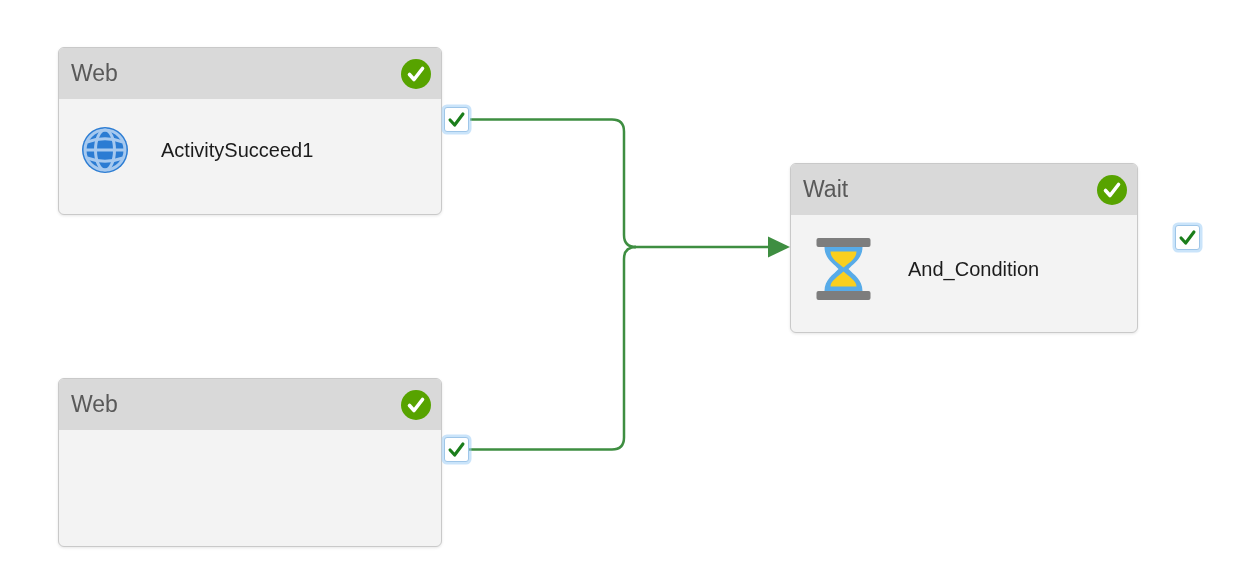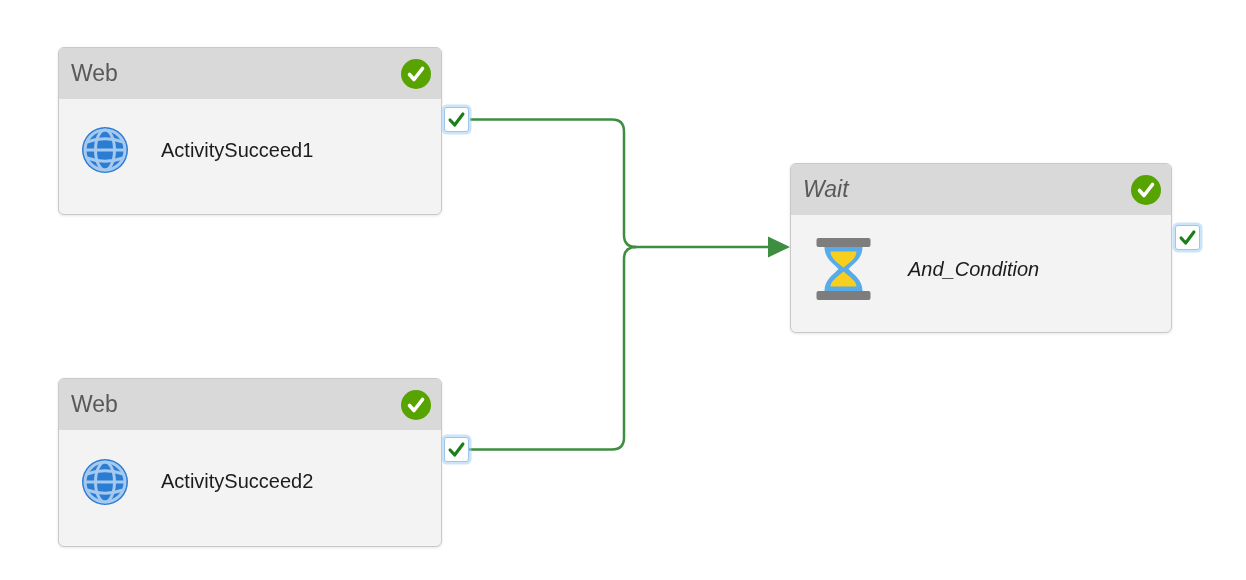--- a/index.html
+++ b/index.html
@@ -57,21 +57,21 @@
     font-size: 20px;
     color: #1c1c1c;
     margin-left: 32px;
     white-space: nowrap;
   }
   .node-wait .node-body { padding-left: 24px; padding-bottom: 9px; }
   .node-wait .node-name { margin-left: 36px; }
 
   #node-web1  { left: 58px;  top: 47px;  width: 384px; height: 168px; }
   #node-web2  { left: 58px;  top: 378px; width: 384px; height: 169px; }
-  #node-wait  { left: 790px; top: 163px; width: 382px; height: 170px; font-style: italic; }
+  #node-wait  { left: 790px; top: 163px; width: 348px; height: 170px; }
 
   
   .port {
     position: absolute;
     width: 25px; height: 25px;
     background: #ffffff;
     border: 1px solid #9fc6e8;
     border-radius: 3px;
     box-shadow: 0 0 0 2.5px rgba(158, 205, 245, 0.55);
     display: flex; align-items: center; justify-content: center;
@@ -134,35 +134,20 @@
 
   <div class="node" id="node-web2">
     <div class="node-header">
       <span class="node-type">Web</span>
       <span class="status-badge">
         <svg width="30" height="30" viewBox="0 0 30 30">
           <path d="M8.5 15.5 L13 20.5 L21.5 9.5" fill="none" stroke="#ffffff" stroke-width="3.6" stroke-linecap="round" stroke-linejoin="round"></path>
         </svg>
       </span>
     </div>
-    <div class="node-body">
-      <span class="node-icon">
-        <svg width="48" height="48" viewBox="0 0 48 48">
-          <circle cx="24" cy="24" r="23" fill="#2b7cd3"></circle>
-          <g fill="none" stroke="#a6c9ef" stroke-width="3">
-            <circle cx="24" cy="24" r="20"></circle>
-            <ellipse cx="24" cy="24" rx="9.5" ry="20"></ellipse>
-            <path d="M6 16 Q24 9.5 42 16"></path>
-            <path d="M4 24 L44 24"></path>
-            <path d="M6 32 Q24 38.5 42 32"></path>
-          </g>
-        </svg>
-      </span>
-      <span class="node-name">ActivitySucceed2</span>
-    </div>
   </div>
 
   <div class="node node-wait" id="node-wait">
     <div class="node-header">
       <span class="node-type">Wait</span>
       <span class="status-badge">
         <svg width="30" height="30" viewBox="0 0 30 30">
           <path d="M8.5 15.5 L13 20.5 L21.5 9.5" fill="none" stroke="#ffffff" stroke-width="3.6" stroke-linecap="round" stroke-linejoin="round"></path>
         </svg>
       </span>

